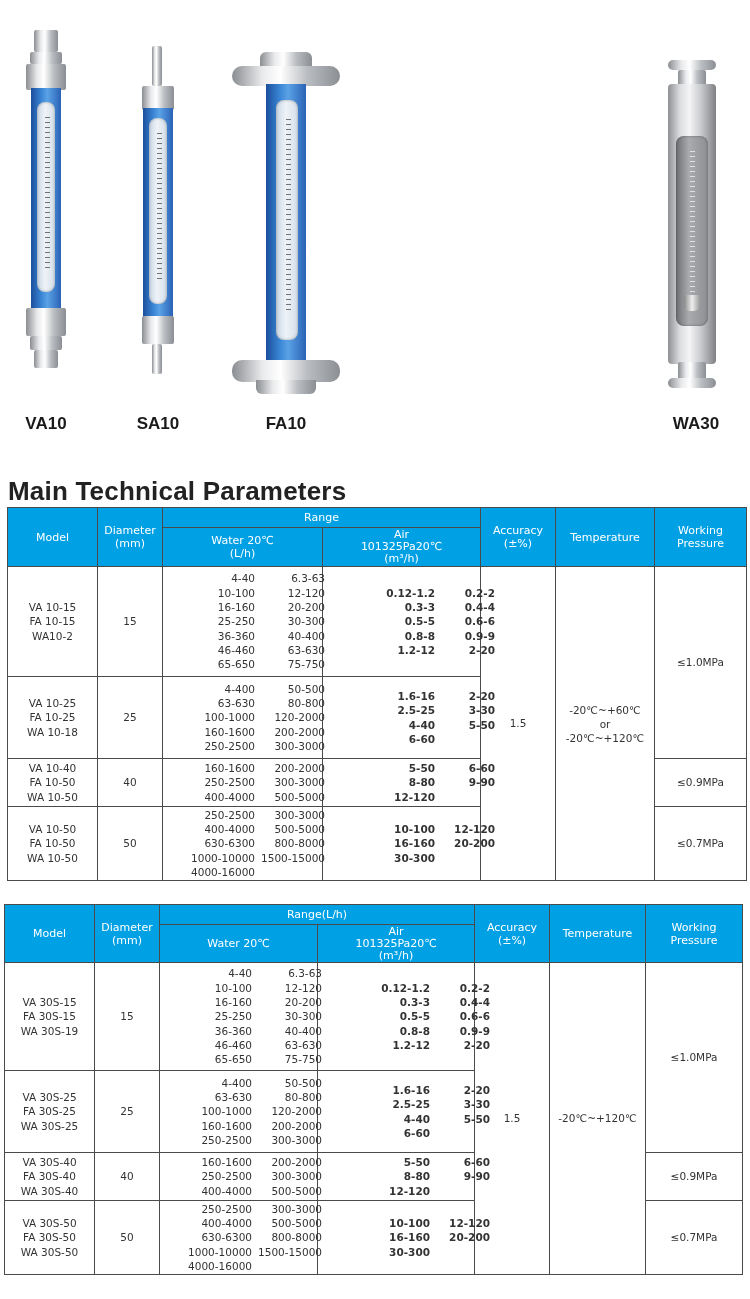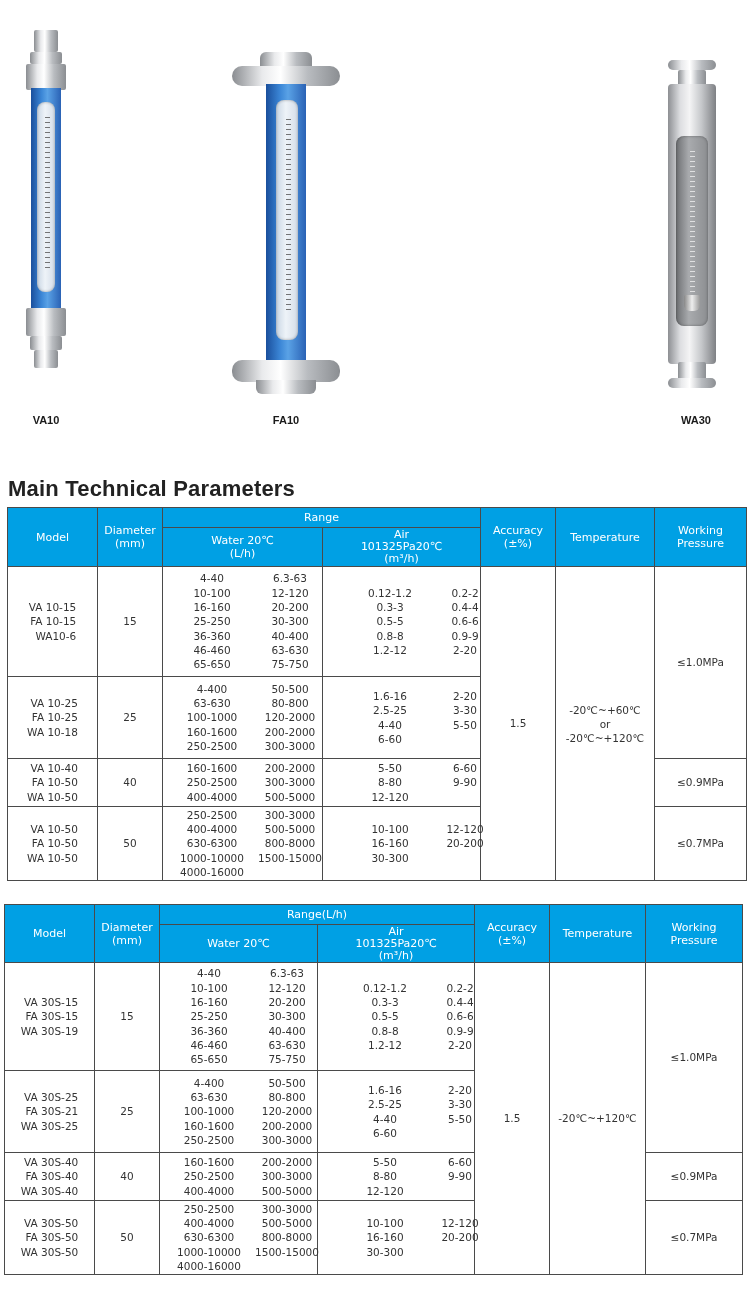--- a/index.html
+++ b/index.html
@@ -4,21 +4,21 @@
 <style>
   * { box-sizing: border-box; margin: 0; padding: 0; }
   html, body { width: 750px; height: 1299px; background: #ffffff; overflow: hidden; }
   body { position: relative; font-family: "DejaVu Sans", sans-serif; color: #333; }
 
   
   .gallery { position: absolute; left: 0; top: 0; width: 750px; height: 450px; }
   .product { position: absolute; top: 0; height: 450px; }
   .product-label {
     position: absolute; top: 414px; left: 0; width: 100%; text-align: center;
-    font-family: "Liberation Sans", sans-serif; font-weight: bold; font-size: 11px; color: #1a1a1a;
+    font-family: "Liberation Sans", sans-serif; font-weight: bold; font-size: 17px; color: #1a1a1a;
   }
   .meter { position: absolute; }
   .steel { background: linear-gradient(90deg,#8a8d91 0%,#e9eaec 28%,#ffffff 45%,#b9bcc0 70%,#8b8e92 100%); border-radius: 2px; }
   .blue-tube { background: linear-gradient(90deg,#1a4f9c 0%,#3b86d6 35%,#5aa2e6 55%,#2a62b5 100%); }
   .steel-tube { background: linear-gradient(90deg,#8d8f93 0%,#dcdde0 25%,#f4f4f5 45%,#c5c7ca 70%,#7e8084 100%); }
   .window {
     position: absolute; border-radius: 8px;
     background: linear-gradient(90deg,#c9d6e4 0%,#eef3f8 45%,#d4dde8 100%);
     box-shadow: inset 0 0 3px rgba(0,0,0,.35);
   }
@@ -27,38 +27,38 @@
     position: absolute; left: 45%; top: 8%; bottom: 12%; width: 5px;
     background: repeating-linear-gradient(180deg,#555 0 1px,transparent 1px 5px);
     opacity: .8;
   }
   .float { position: absolute; left: 25%; width: 50%; height: 22px; bottom: 8%;
     background: linear-gradient(90deg,#888,#eee,#999); border-radius: 2px 2px 6px 6px; }
 
   
   .main-title {
     position: absolute; left: 8px; top: 476px;
-    font-family: "Liberation Sans", sans-serif; font-weight: bold; font-size: 22px; color: #222;
+    font-family: "Liberation Sans", sans-serif; font-weight: bold; font-size: 26px; color: #222;
     letter-spacing: 0.2px;
   }
 
   
   table.spec {
     position: absolute; border-collapse: collapse; table-layout: fixed;
     font-family: "DejaVu Sans", sans-serif; font-size: 10.5px; color: #333;
   }
   table.spec th, table.spec td { border: 1.5px solid #4a4a4a; }
   table.spec th {
     background: #00a0e4; color: #ffffff; font-weight: normal; font-size: 11px;
     line-height: 13px; text-align: center; vertical-align: middle; padding: 0 2px;
   }
   table.spec td { text-align: center; vertical-align: middle; padding: 0; line-height: 14.3px; }
-  .models { display: inline-block; text-align: right; }
-  .pairs { display: grid; grid-template-columns: 86px 70px; text-align: center; padding-left: 6px; }
-  .pairs.air { grid-template-columns: 90px 60px; padding-left: 22px; }
+  .models { display: inline-block; text-align: center; }
+  .pairs { display: grid; grid-template-columns: 86px 70px; text-align: right; padding-left: 6px; }
+  .pairs.air { grid-template-columns: 90px 60px; padding-left: 22px; font-weight: bold; }
   .pairs span { white-space: nowrap; }
 </style>
 </head>
 <body>
 
 <div class="gallery">
 
   <div class="product" style="left:14px;width:64px;">
     <div class="meter" style="left:0;top:0;width:64px;height:400px;">
       <div class="meter steel" style="left:20px;top:30px;width:24px;height:22px;"></div>
@@ -69,20 +69,34 @@
             <div class="scale"></div>
           </div>
       </div>
       <div class="meter steel" style="left:12px;top:308px;width:40px;height:28px;"></div>
       <div class="meter steel" style="left:16px;top:336px;width:32px;height:14px;"></div>
       <div class="meter steel" style="left:20px;top:350px;width:24px;height:18px;"></div>
     </div>
     <div class="product-label">VA10</div>
   </div>
 
+  <div class="product" style="left:126px;width:64px;">
+    <div class="meter" style="left:0;top:0;width:64px;height:400px;">
+      <div class="meter steel" style="left:26px;top:46px;width:10px;height:40px;"></div>
+      <div class="meter steel" style="left:16px;top:86px;width:32px;height:24px;"></div>
+      <div class="meter blue-tube" style="left:17px;top:108px;width:30px;height:210px;">
+        <div class="window" style="left:6px;top:10px;width:18px;height:186px;">
+            <div class="scale"></div>
+          </div>
+      </div>
+      <div class="meter steel" style="left:16px;top:316px;width:32px;height:28px;"></div>
+      <div class="meter steel" style="left:26px;top:344px;width:10px;height:30px;"></div>
+    </div>
+    <div class="product-label">SA10</div>
+  </div>
 
   <div class="product" style="left:226px;width:120px;">
     <div class="meter" style="left:0;top:0;width:120px;height:400px;">
       <div class="meter steel" style="left:34px;top:52px;width:52px;height:16px;border-radius:6px 6px 0 0;"></div>
       <div class="meter steel" style="left:6px;top:66px;width:108px;height:20px;border-radius:10px;"></div>
       <div class="meter blue-tube" style="left:40px;top:84px;width:40px;height:278px;">
         <div class="window" style="left:10px;top:16px;width:22px;height:240px;">
             <div class="scale"></div>
           </div>
       </div>
@@ -132,21 +146,21 @@
       <th rowspan="2"><span>Temperature</span></th>
       <th rowspan="2"><span>Working</span><br><span>Pressure</span></th>
     </tr>
     <tr style="height:39px;">
       <th><span>Water 20℃</span><br><span>(L/h)</span></th>
       <th style="line-height:12px;"><span>Air</span><br><span>101325Pa20℃</span><br><span>(m³/h)</span></th>
     </tr>
   </thead>
   <tbody>
     <tr style="height:110px;">
-      <td><div class="models"><div>VA 10-15</div><div>FA 10-15</div><div>WA10-6</div></div></td>
+      <td><div class="models"><div>VA 10-15</div><div>FA 10-15</div><div>WA10-2</div></div></td>
       <td>15</td>
       <td>
           <div class="pairs">
             <span>4-40</span>
             <span>6.3-63</span>
             <span>10-100</span>
             <span>12-120</span>
             <span>16-160</span>
             <span>20-200</span>
             <span>25-250</span>
@@ -324,21 +338,21 @@
             <span>0.9-9</span>
             <span>1.2-12</span>
             <span>2-20</span>
           </div>
         </td>
       <td rowspan="4"><span>1.5</span></td>
       <td rowspan="4"><span>-20℃~+120℃</span></td>
       <td rowspan="2"><span>≤1.0MPa</span></td>
     </tr>
     <tr style="height:82px;">
-      <td><div class="models"><div>VA 30S-25</div><div>FA 30S-21</div><div>WA 30S-25</div></div></td>
+      <td><div class="models"><div>VA 30S-25</div><div>FA 30S-25</div><div>WA 30S-25</div></div></td>
       <td>25</td>
       <td>
           <div class="pairs">
             <span>4-400</span>
             <span>50-500</span>
             <span>63-630</span>
             <span>80-800</span>
             <span>100-1000</span>
             <span>120-2000</span>
             <span>160-1600</span>

